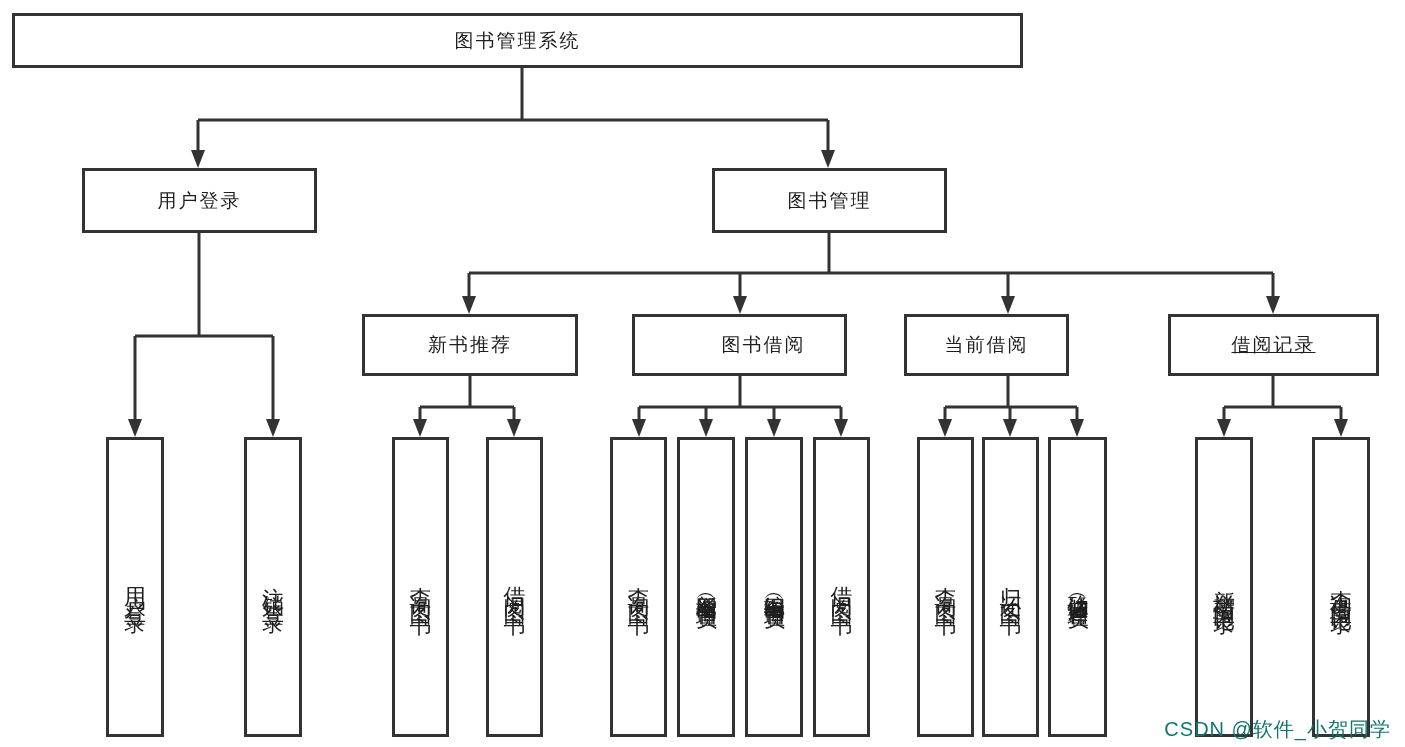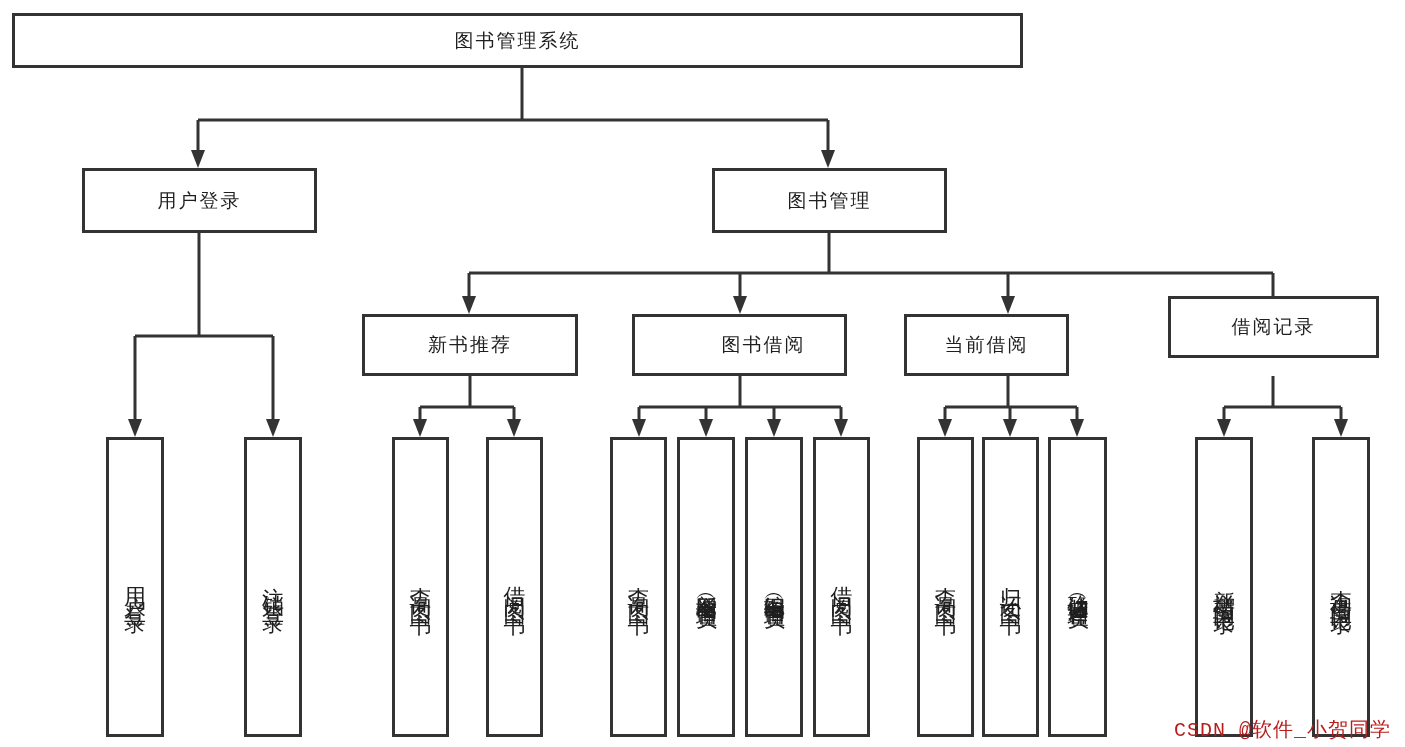--- a/index.html
+++ b/index.html
@@ -61,23 +61,23 @@
     letter-spacing: 5px;
   }
   .vtext.tight {
     font-size: 21px;
     letter-spacing: 2px;
   }
   .watermark {
     position: absolute;
     right: 14px;
     bottom: 4px;
-    color: #b91c1c;
+    color: #0f766e;
     font-size: 20px;
-    font-family: Liberation Mono, monospace;
+    font-family: Liberation Sans, sans-serif;
     letter-spacing: 1px;
     z-index: 3;
   }
   svg line, svg polyline {
     stroke: #333333;
     stroke-width: 3;
     fill: none;
   }
   svg polygon {
     fill: #333333;
@@ -178,21 +178,21 @@
 
   <div class="hbox" style="left:362px; top:314px; width:216px; height:62px;">
     <span>新书推荐</span>
   </div>
   <div class="hbox" style="left:632px; top:314px; width:215px; height:62px;padding-left:48px;">
     <span>图书借阅</span>
   </div>
   <div class="hbox" style="left:904px; top:314px; width:165px; height:62px;">
     <span>当前借阅</span>
   </div>
-  <div class="hbox" style="left:1168px; top:296px; width:211px; height:62px;">
+  <div class="hbox" style="left:1168px; top:314px; width:211px; height:62px;text-decoration:underline;">
     <span>借阅记录</span>
   </div>
 
   <div class="vbox" style="left:106px; top:437px; width:58px; height:300px;">
     <span class="vtext">用户登录</span>
   </div>
   <div class="vbox" style="left:244px; top:437px; width:58px; height:300px;">
     <span class="vtext">注销登录</span>
   </div>
 

